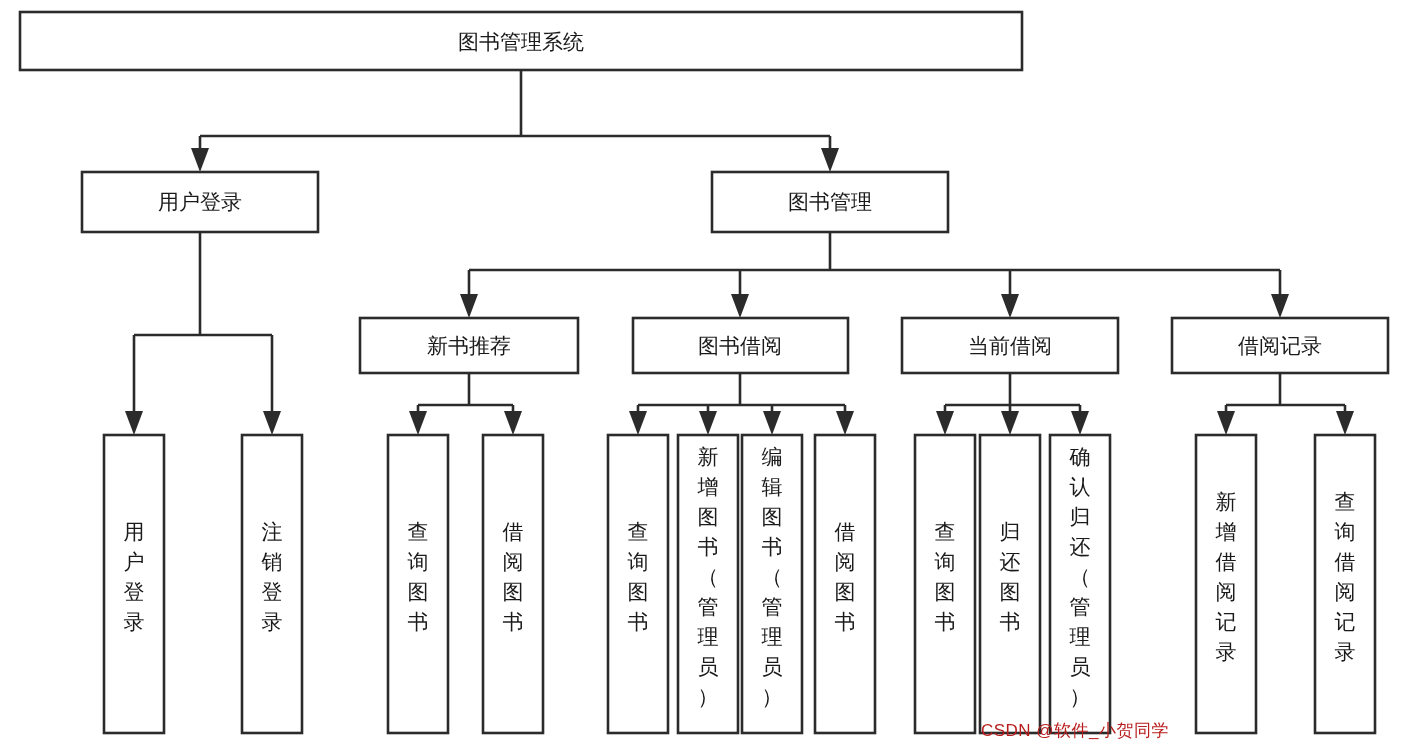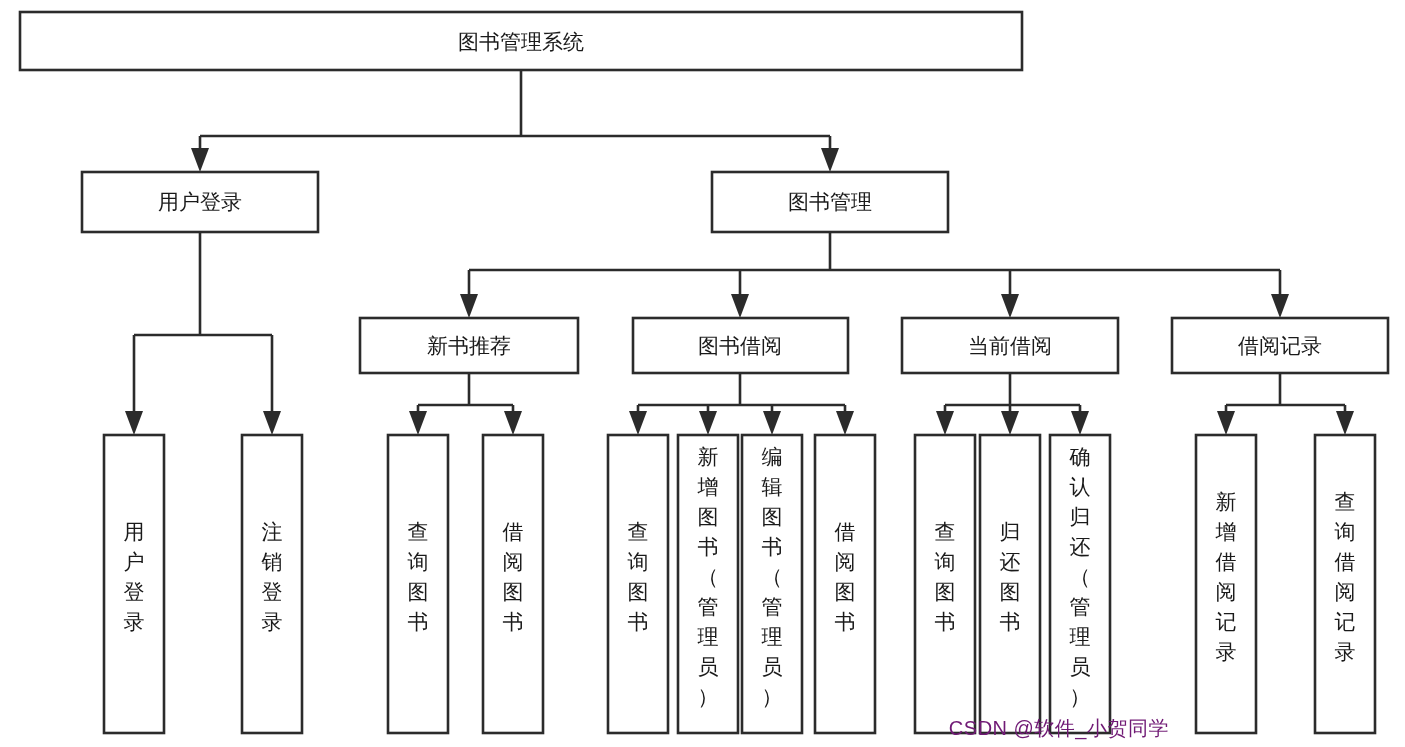--- a/index.html
+++ b/index.html
@@ -53,22 +53,22 @@
     font-family: "Liberation Sans", "DejaVu Sans", sans-serif;
     font-size: 21px;
     fill: #1a1a1a;
     text-anchor: middle;
   }
   .watermark {
     position: absolute;
     right: 10px;
     bottom: 5px;
     font-family: "Liberation Sans", "DejaVu Sans", sans-serif;
-    font-size: 20px;
-    color: #701a75;
+    font-size: 17px;
+    color: #b91c1c;
     letter-spacing: 0.5px;
     white-space: nowrap;
     user-select: none;
   }
 </style>
 </head>
 <body>
 
 <div id="diagram-root">
 

